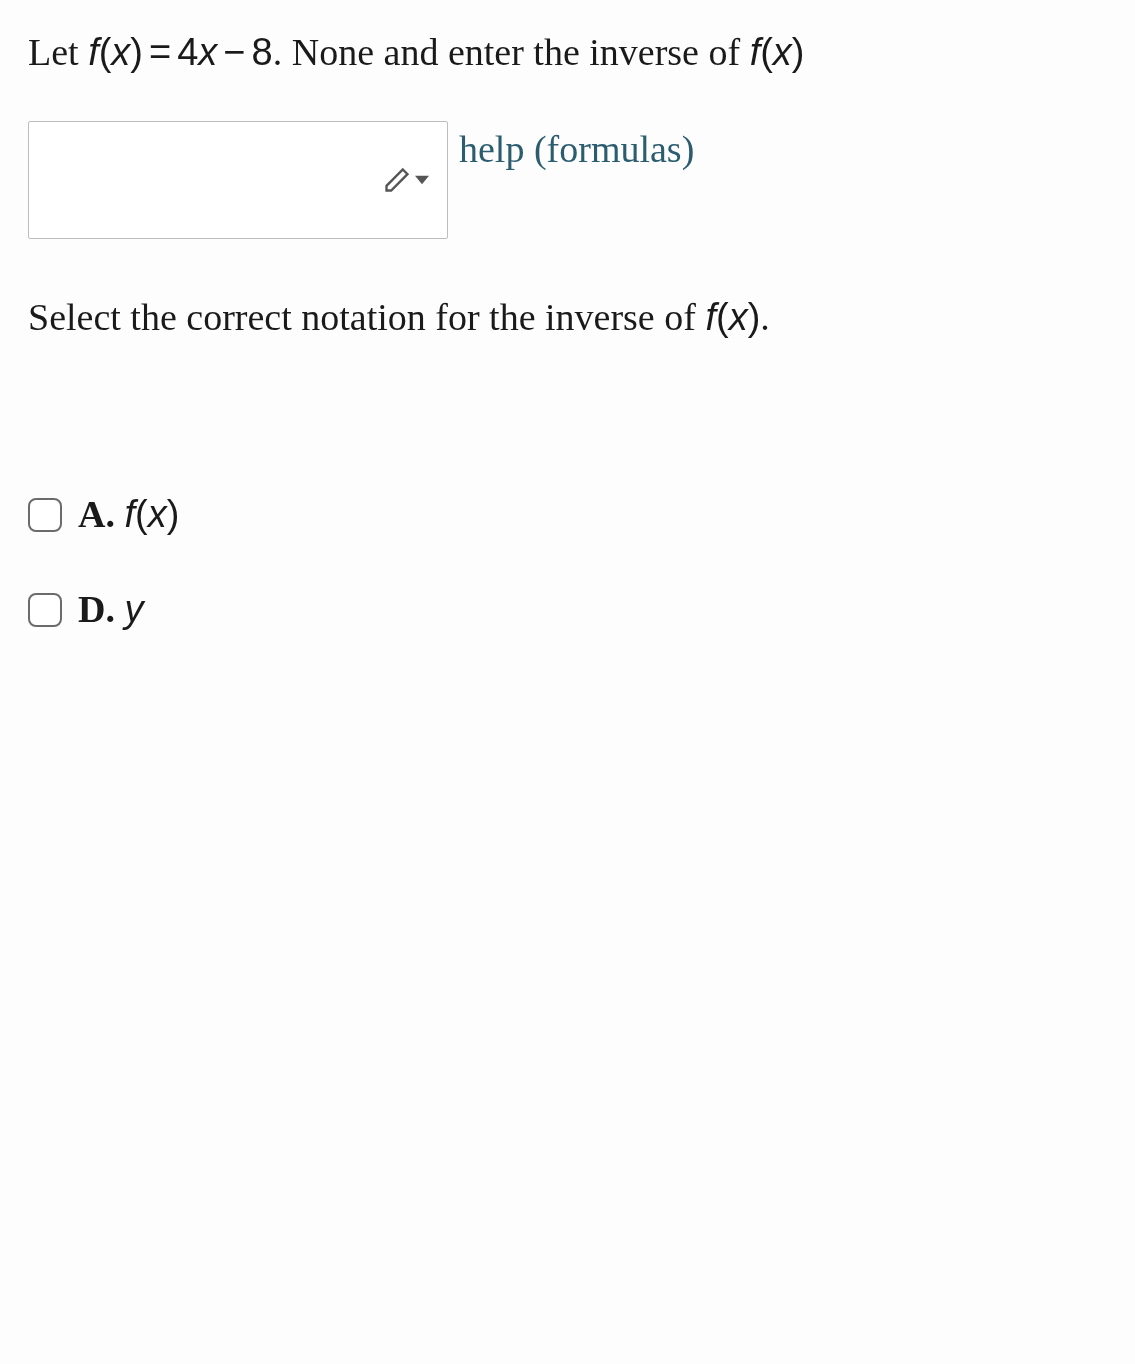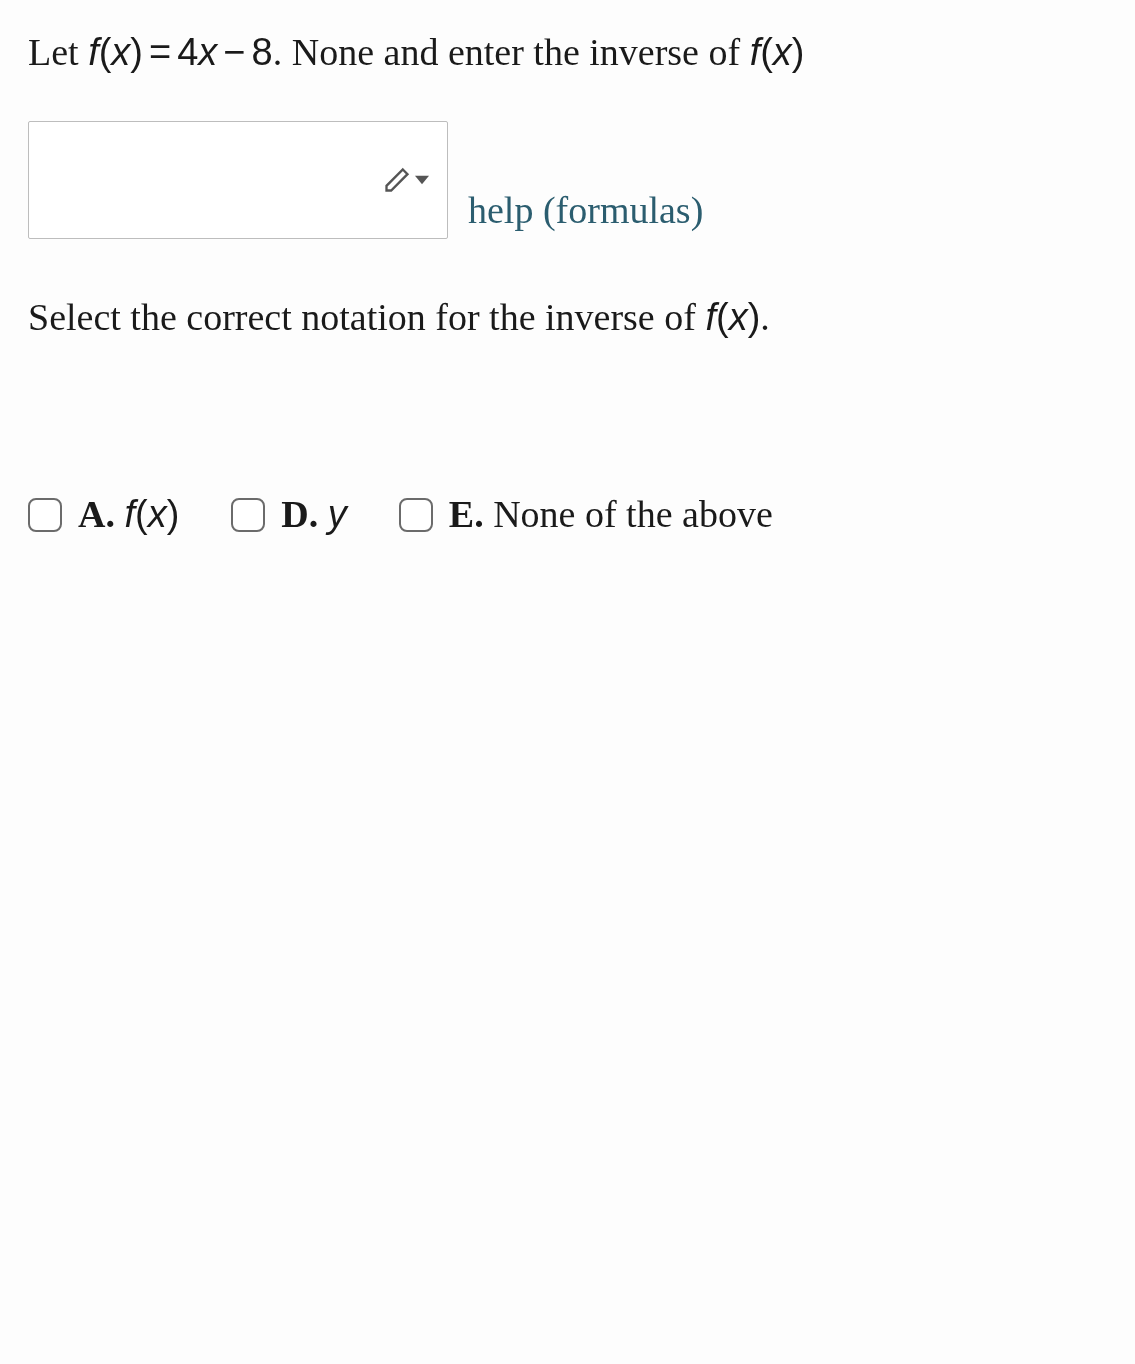--- a/index.html
+++ b/index.html
@@ -25,22 +25,22 @@
     padding: 0 6px;
   }
   .math .num {
     font-style: normal;
   }
   .math .paren {
     font-style: normal;
   }
   .input-row {
     display: flex;
-    align-items: flex-end;
-    gap: 20px;
+    align-items: flex-start;
+    gap: 11px;
     margin-bottom: 50px;
   }
   .answer-input {
     width: 420px;
     height: 118px;
     border: 1px solid #bdbdbd;
     border-radius: 2px;
     background: #fff;
     font-size: 32px;
     padding: 8px 12px;
@@ -58,22 +58,22 @@
   .help-link {
     color: #2b5d6f;
     font-size: 38px;
     cursor: pointer;
   }
   .second-prompt {
     margin-bottom: 140px;
   }
   .choices {
     display: flex;
-    flex-direction: row;
-    gap: 52px;
+    flex-direction: column;
+    gap: 38px;
     text-align: center;
   }
   .choice {
     display: flex;
     align-items: center;
     gap: 16px;
   }
   .checkbox {
     width: 34px;
     height: 34px;
@@ -130,21 +130,14 @@
 
 
   <div class="choice">
     <div class="checkbox"></div>
     <div class="choice-label">
       <span class="letter">D.</span>
       <span class="math"> <span>y</span></span>
     </div>
   </div>
 
-  <div class="choice">
-    <div class="checkbox"></div>
-    <div class="choice-label">
-      <span class="letter">E.</span>
-      <span> </span><span>None of the above</span>
-    </div>
-  </div>
 
 </div>
 
 </body></html>

